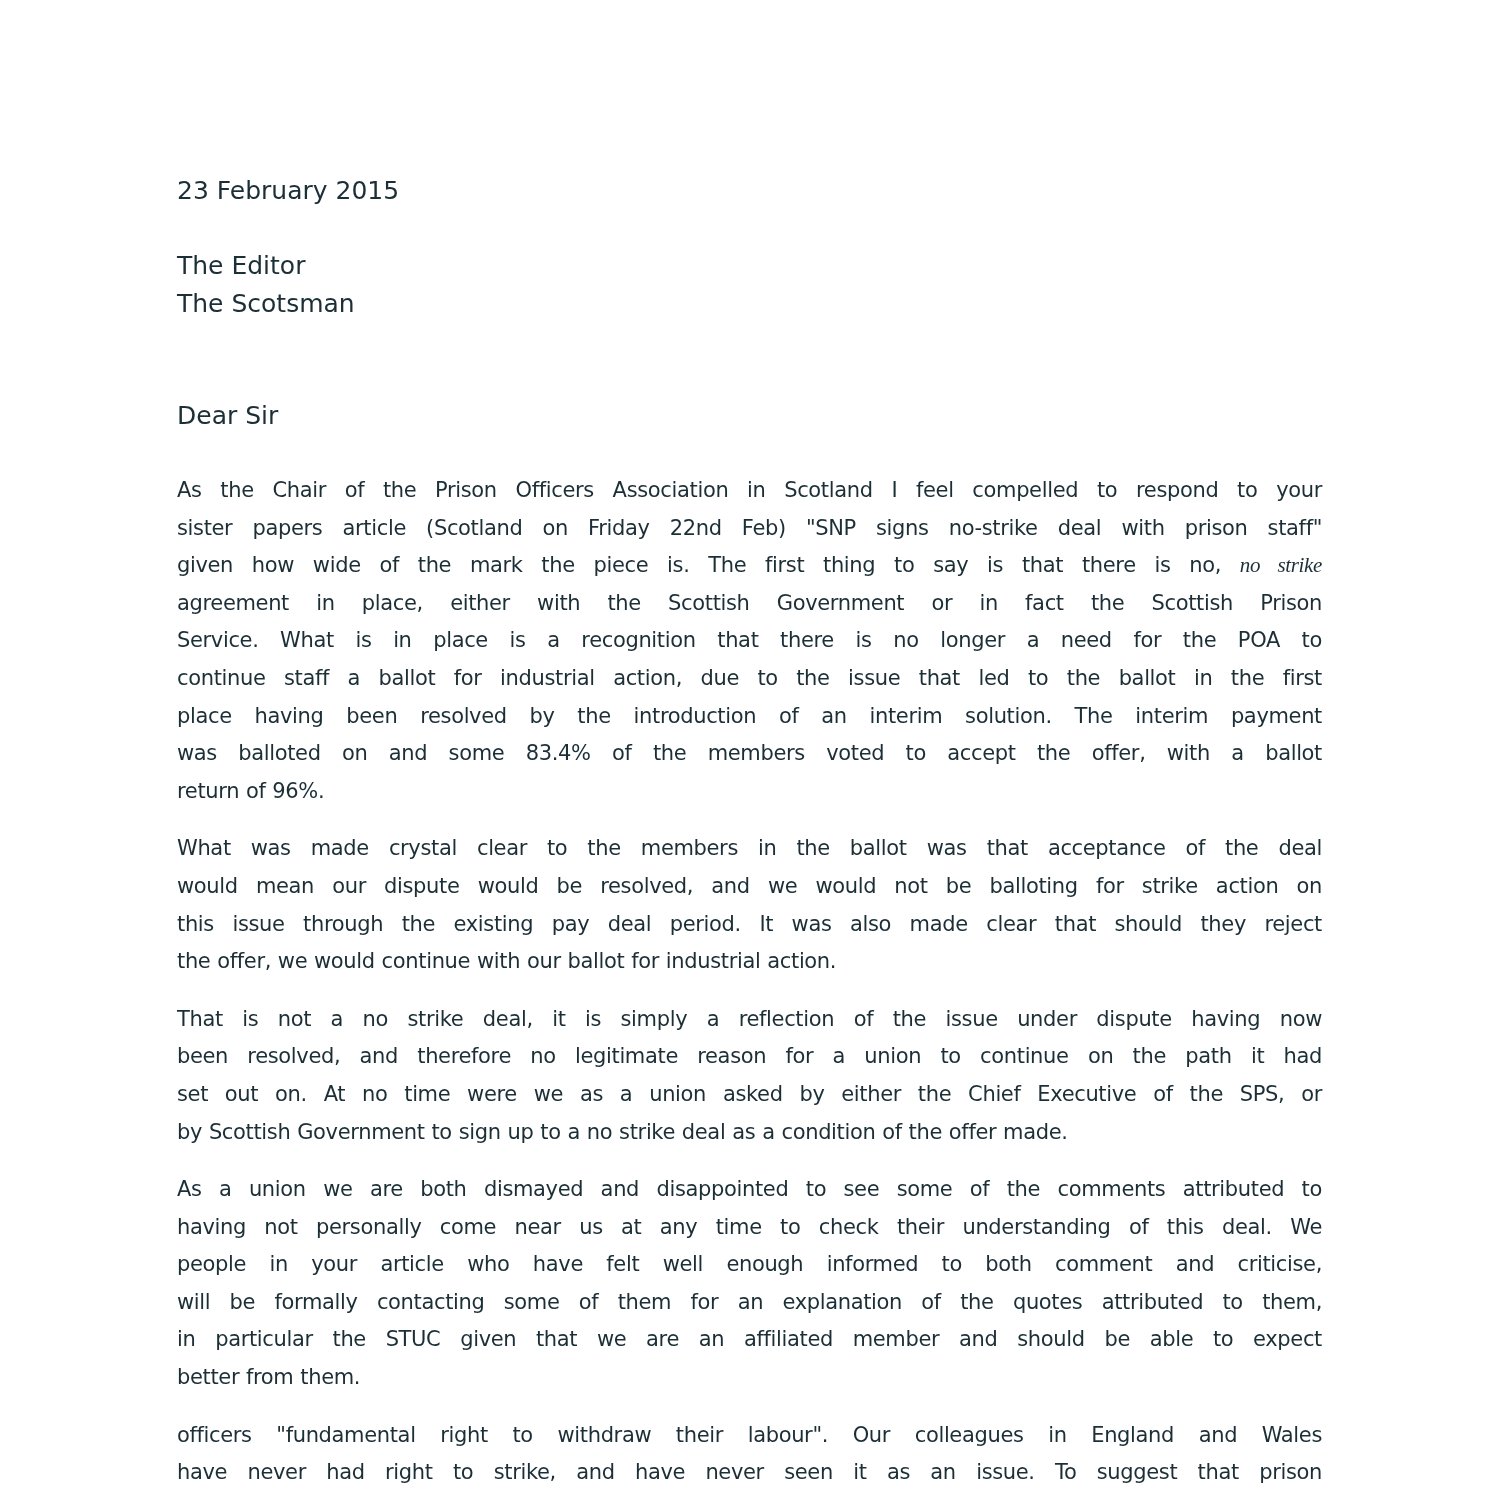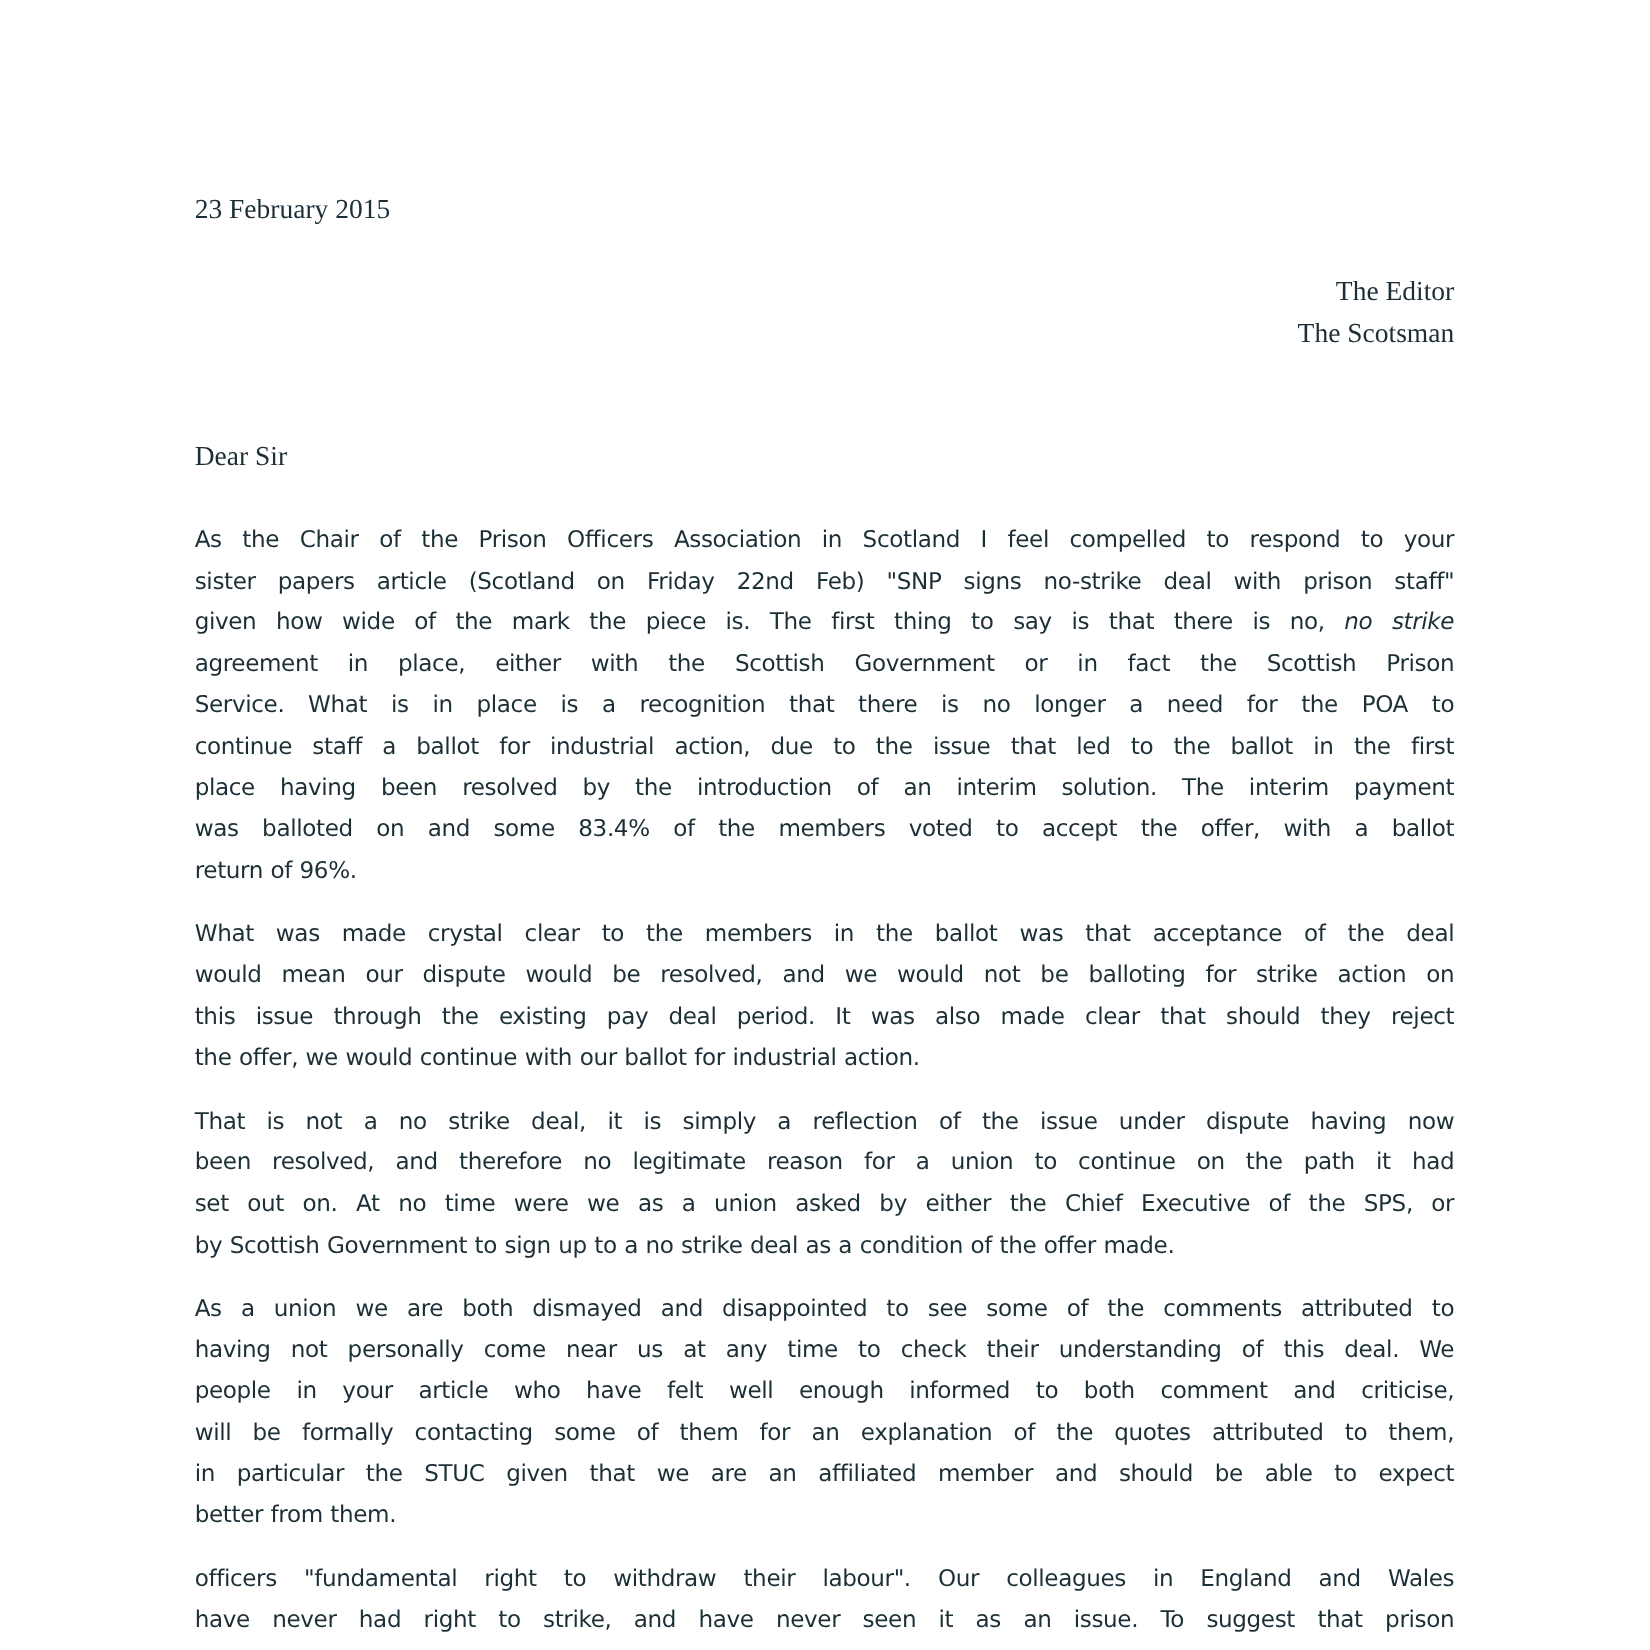--- a/index.html
+++ b/index.html
@@ -19,24 +19,23 @@
       position: absolute;
       left: 177px;
       top: 172px;
       width: 1145px;
     }
     .line {
       font-size: 25px;
       line-height: 38px;
       margin: 0;
       white-space: nowrap;
-      font-family: Liberation Serif, serif;
     }
     .date { margin-bottom: 37px; }
-    .addressee { margin-bottom: 74px; text-align: right; }
+    .addressee { margin-bottom: 74px; }
     .salutation { margin-bottom: 37px; }
     .para {
       font-size: 21px;
       line-height: 37.6px;
       text-align: justify;
       margin: 0 0 20px 0;
       letter-spacing: -0.35px;
       word-spacing: 0.5px;
     }
     .para .ln {
@@ -44,20 +43,21 @@
       text-align: justify;
       text-align-last: justify;
       white-space: nowrap;
       overflow: visible;
     }
     .para .ln.last {
       text-align-last: left;
     }
     .para em {
       font-style: italic;
+      font-family: Liberation Serif, serif;
     }
   </style>
 </head>
 <body>
 
 <div class="page">
   <p class="line date">23 February 2015</p>
 
   <div class="addressee">
     <p class="line">The Editor</p>

